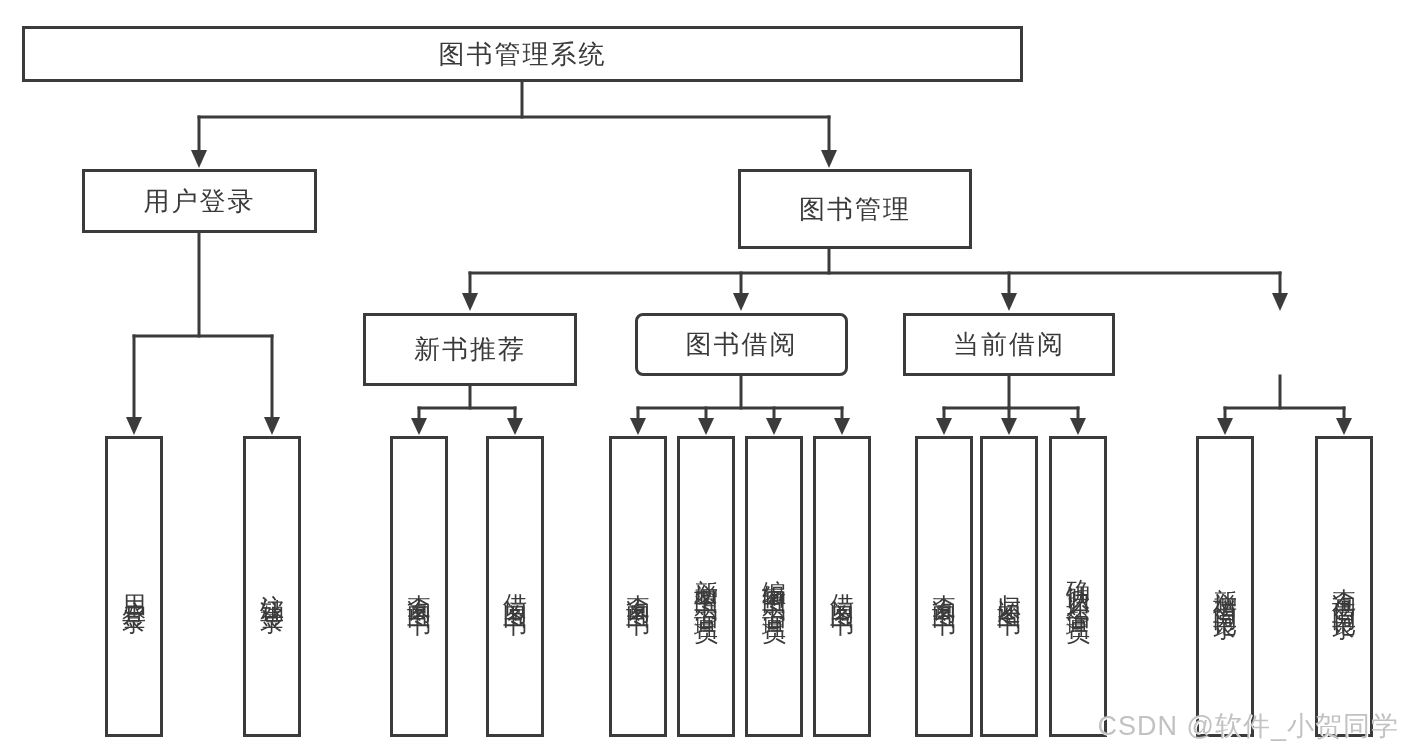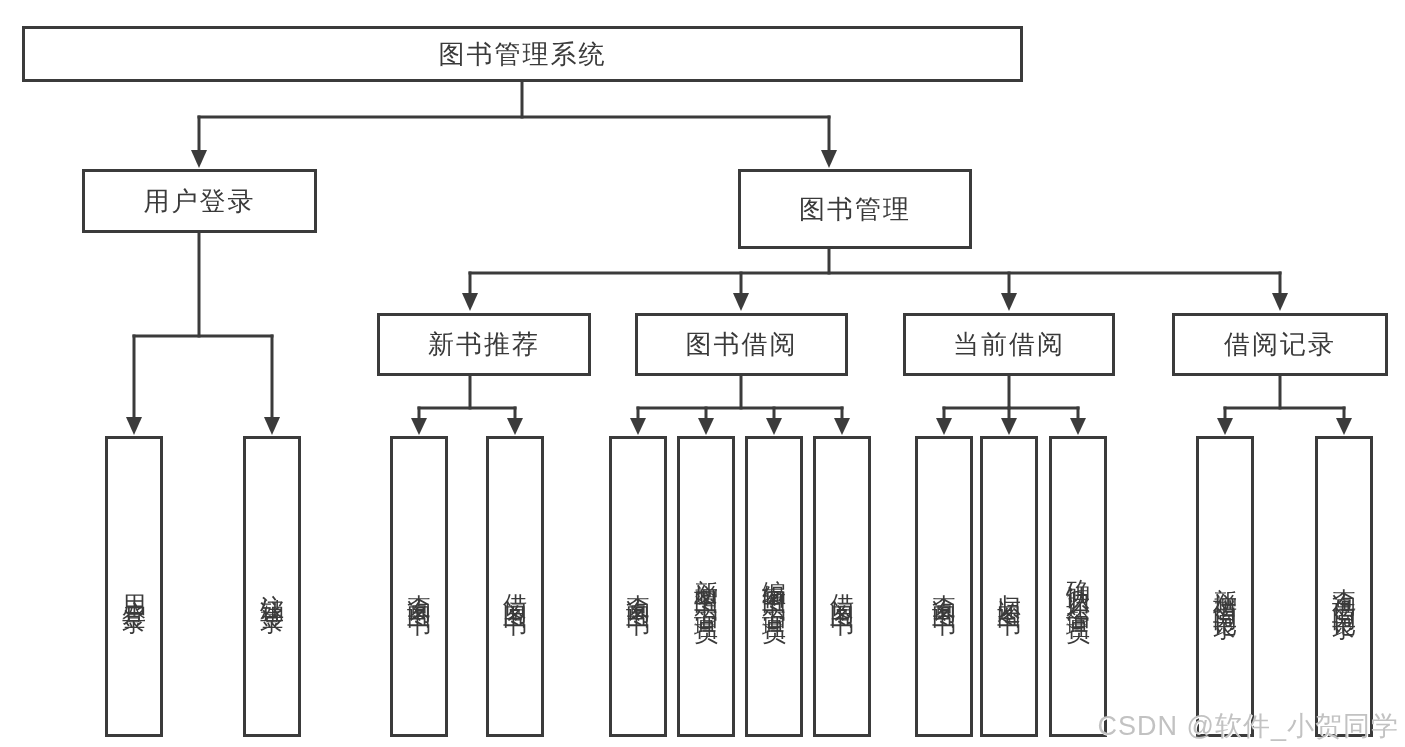--- a/index.html
+++ b/index.html
@@ -129,24 +129,23 @@
       <polygon points="1217,418 1233,418 1225,435"></polygon>
     <path d="M1344,408 V420"></path>
       <polygon points="1336,418 1352,418 1344,435"></polygon>
   </svg>
 
   <div class="node" style="left:22px; top:26px; width:1001px; height:56px;">图书管理系统</div>
 
   <div class="node" style="left:82px; top:169px; width:235px; height:64px;">用户登录</div>
   <div class="node" style="left:732px; top:169px; width:234px; height:80px;margin-left:6px;">图书管理</div>
 
-  <div class="node" style="left:377px; top:313px; width:214px; height:63px;">新书推荐</div>
-  <div class="node" style="left:635px; top:313px; width:213px; height:63px;">图书借阅</div>
+  <div class="node" style="left:363px; top:313px; width:214px; height:73px;">新书推荐</div>
+  <div class="node" style="left:635px; top:313px; width:213px; height:63px;border-radius:8px;">图书借阅</div>
   <div class="node" style="left:903px; top:313px; width:212px; height:63px;font-family:Liberation Serif, serif;">当前借阅</div>
-  <div class="node" style="left:1172px; top:313px; width:216px; height:63px;">借阅记录</div>
 
   <div class="node leaf" style="left:105px; top:436px; width:58px; height:301px;">用户登录</div>
   <div class="node leaf" style="left:243px; top:436px; width:58px; height:301px;">注销登录</div>
 
   <div class="node leaf" style="left:390px; top:436px; width:58px; height:301px;">查询图书</div>
   <div class="node leaf" style="left:486px; top:436px; width:58px; height:301px;">借阅图书</div>
 
   <div class="node leaf" style="left:609px; top:436px; width:58px; height:301px;">查询图书</div>
   <div class="node leaf" style="left:677px; top:436px; width:58px; height:301px;">新增图书（管理员）</div>
   <div class="node leaf" style="left:745px; top:436px; width:58px; height:301px;">编辑图书（管理员）</div>

